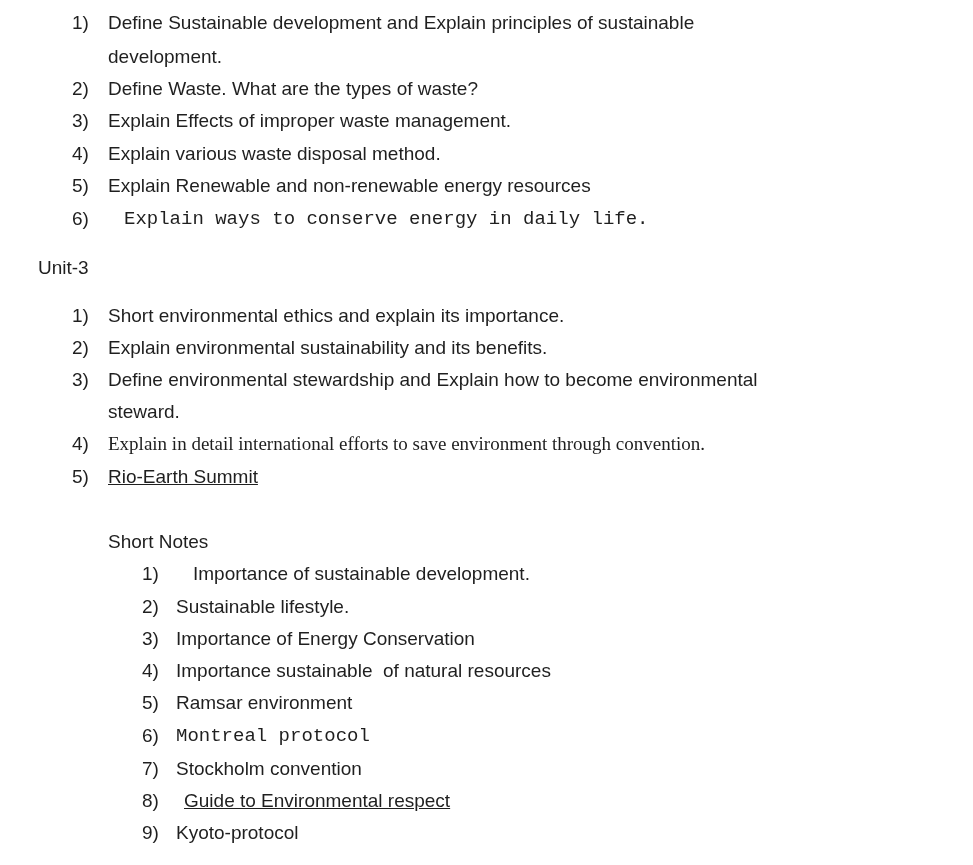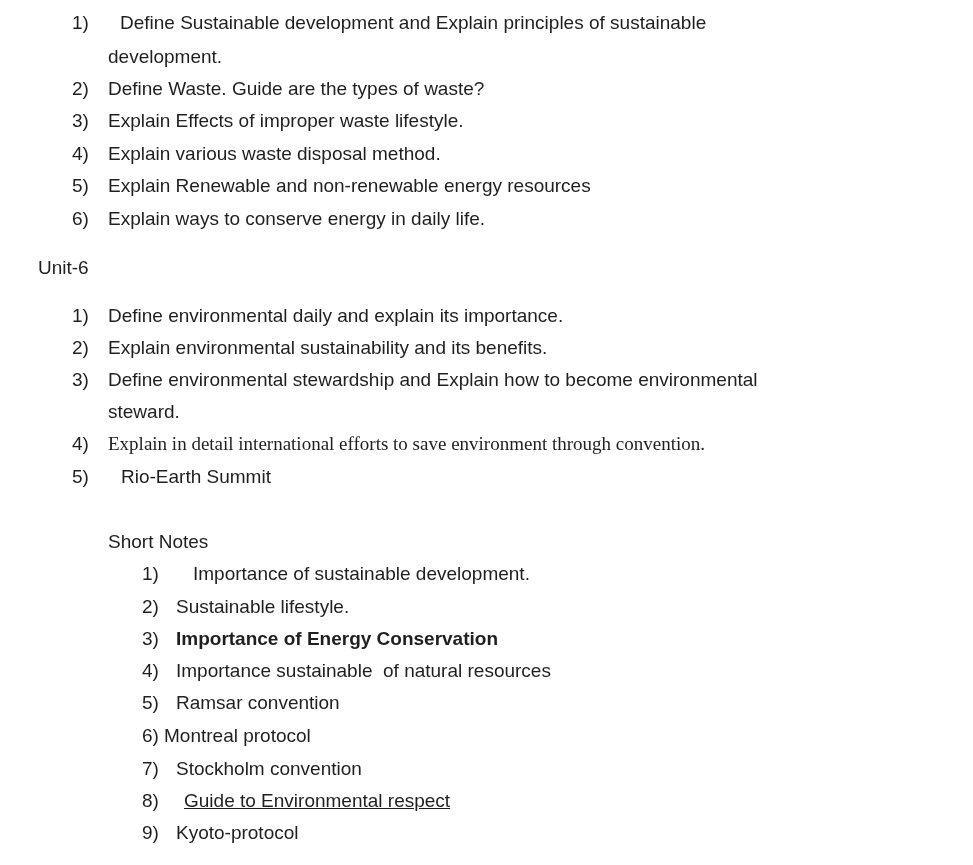--- a/index.html
+++ b/index.html
@@ -19,101 +19,101 @@
     .heading { position: absolute; white-space: nowrap; line-height: 22px; }
   </style>
 </head>
 <body>
 
 <div>
 
   <div>
     <div class="item" style="top:12px;left:72px;">
       <span class="num" style="left:0;">1)</span>
-      <span class="txt" style="left:48px;">Define Sustainable development and Explain principles of sustainable</span>
+      <span class="txt" style="left:36px;">Define Sustainable development and Explain principles of sustainable</span>
     </div>
     <div class="item" style="top:46px;left:72px;">
       <span class="txt" style="left:36px;">development.</span>
     </div>
     <div class="item" style="top:78px;left:72px;">
       <span class="num">2)</span>
-      <span class="txt" style="left:36px;">Define Waste. Guide are the types of waste?</span>
+      <span class="txt" style="left:36px;">Define Waste. What are the types of waste?</span>
     </div>
     <div class="item" style="top:110px;left:72px;">
       <span class="num">3)</span>
-      <span class="txt" style="left:36px;">Explain Effects of improper waste lifestyle.</span>
+      <span class="txt" style="left:36px;">Explain Effects of improper waste management.</span>
     </div>
     <div class="item" style="top:143px;left:72px;">
       <span class="num">4)</span>
       <span class="txt" style="left:36px;">Explain various waste disposal method.</span>
     </div>
     <div class="item" style="top:175px;left:72px;">
       <span class="num">5)</span>
       <span class="txt" style="left:36px;">Explain Renewable and non-renewable energy resources</span>
     </div>
     <div class="item" style="top:208px;left:72px;">
       <span class="num">6)</span>
-      <span class="txt" style="left:36px;">Explain ways to conserve energy in daily life.</span>
+      <span class="txt" style="left:52px;font-family:Liberation Mono, monospace;">Explain ways to conserve energy in daily life.</span>
     </div>
   </div>
 
-  <div class="heading" style="top:257px;left:38px;">Unit-6</div>
+  <div class="heading" style="top:257px;left:38px;">Unit-3</div>
 
   <div>
     <div class="item" style="top:305px;left:72px;">
       <span class="num">1)</span>
-      <span class="txt" style="left:36px;">Define environmental daily and explain its importance.</span>
+      <span class="txt" style="left:36px;">Short environmental ethics and explain its importance.</span>
     </div>
     <div class="item" style="top:337px;left:72px;">
       <span class="num">2)</span>
       <span class="txt" style="left:36px;">Explain environmental sustainability and its benefits.</span>
     </div>
     <div class="item" style="top:369px;left:72px;">
       <span class="num">3)</span>
       <span class="txt" style="left:36px;">Define environmental stewardship and Explain how to become environmental</span>
     </div>
     <div class="item" style="top:401px;left:72px;">
       <span class="txt" style="left:36px;text-align:right;">steward.</span>
     </div>
     <div class="item" style="top:433px;left:72px;">
       <span class="num">4)</span>
       <span class="txt" style="left:36px;font-family:Liberation Serif, serif;">Explain in detail international efforts to save environment through convention.</span>
     </div>
     <div class="item" style="top:466px;left:72px;">
       <span class="num">5)</span>
-      <span class="txt" style="left:49px;">Rio-Earth Summit</span>
+      <span class="txt" style="left:36px;text-decoration:underline;">Rio-Earth Summit</span>
     </div>
   </div>
 
   <div class="heading" style="top:531px;left:108px;">Short Notes</div>
 
   <div>
     <div class="item" style="top:563px;left:142px;">
       <span class="num">1)</span>
       <span class="txt" style="left:34px;margin-left:17px;">Importance of sustainable development.</span>
     </div>
     <div class="item" style="top:596px;left:142px;">
       <span class="num">2)</span>
       <span class="txt" style="left:34px;">Sustainable lifestyle.</span>
     </div>
     <div class="item" style="top:628px;left:142px;">
       <span class="num">3)</span>
-      <span class="txt" style="left:34px;font-weight:bold;">Importance of Energy Conservation</span>
+      <span class="txt" style="left:34px;">Importance of Energy Conservation</span>
     </div>
     <div class="item" style="top:660px;left:142px;">
       <span class="num">4)</span>
       <span class="txt" style="left:34px;white-space:pre;">Importance sustainable  of natural resources</span>
     </div>
     <div class="item" style="top:692px;left:142px;">
       <span class="num">5)</span>
-      <span class="txt" style="left:34px;">Ramsar convention</span>
+      <span class="txt" style="left:34px;">Ramsar environment</span>
     </div>
     <div class="item" style="top:725px;left:142px;">
       <span class="num">6)</span>
-      <span class="txt" style="left:22px;">Montreal protocol</span>
+      <span class="txt" style="left:34px;font-family:Liberation Mono, monospace;">Montreal protocol</span>
     </div>
     <div class="item" style="top:758px;left:142px;">
       <span class="num">7)</span>
       <span class="txt" style="left:34px;">Stockholm convention</span>
     </div>
     <div class="item" style="top:790px;left:142px;">
       <span class="num">8)</span>
       <span class="txt" style="left:42px;text-decoration:underline;">Guide to Environmental respect</span>
     </div>
     <div class="item" style="top:822px;left:142px;">

